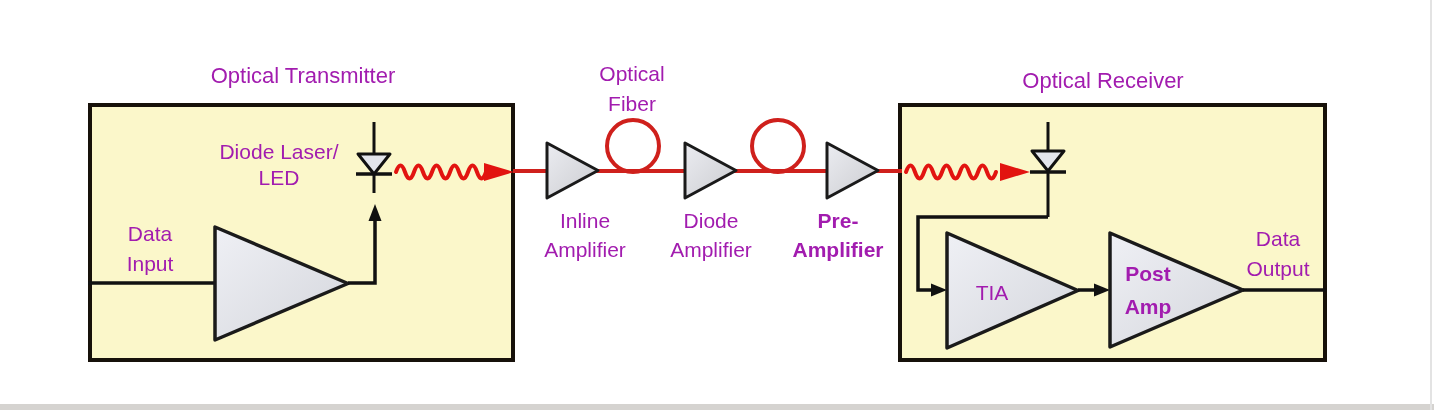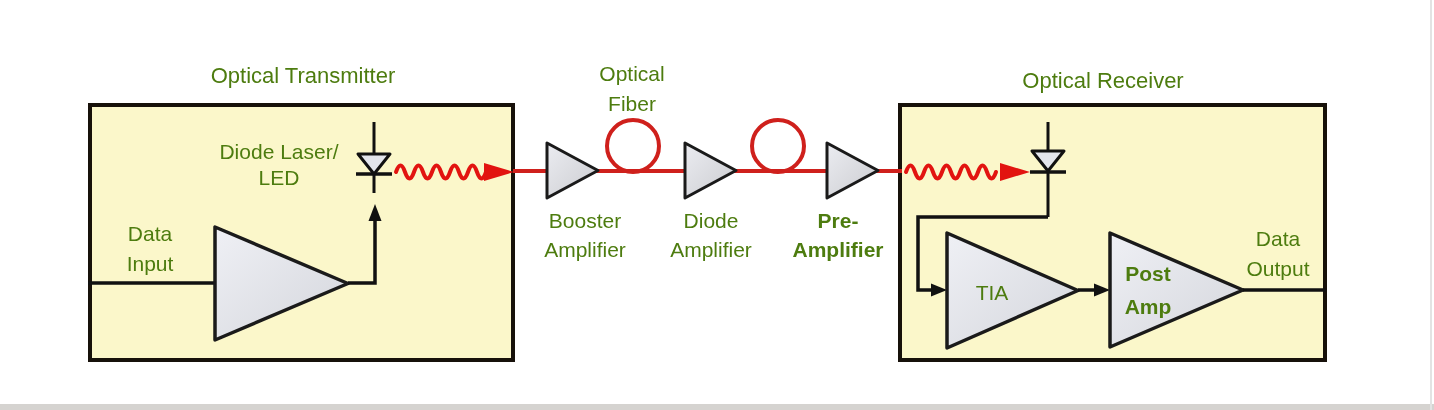--- a/index.html
+++ b/index.html
@@ -10,21 +10,21 @@
     overflow:hidden;
     font-family:"Liberation Sans","DejaVu Sans",sans-serif;
     color:#101010;
   }
   .lbl{
     position:absolute;
     font-size:21px;
     line-height:28px;
     text-align:center;
     white-space:pre;
-    color:#4d7c0f;
+    color:#a21caf;
   }
   .title{font-size:22px;}
   .box{
     position:absolute;
     background:#FBF7CA;
     border:4px solid #17110a;
     box-sizing:border-box;
   }
   #svg-layer{position:absolute;left:0;top:0;}
   .bottom-strip{
@@ -131,21 +131,21 @@
 
   <div class="lbl title" style="left:953px;top:67px;width:300px;">Optical Receiver</div>
 
   <div class="lbl" style="left:199px;top:139px;width:160px;line-height:26px;"><span>Diode Laser/</span><br><span>LED</span></div>
 
   <div class="lbl" style="left:552px;top:59px;width:160px;line-height:30px;"><span>Optical</span><br><span>Fiber</span></div>
 
   <div class="lbl" style="left:103px;top:219px;width:94px;line-height:30px;"><span>Data</span><br><span>Input</span></div>
 
 
-  <div class="lbl" style="left:520px;top:206px;width:130px;line-height:29px;"><span>Booster</span><br><span>Amplifier</span></div>
+  <div class="lbl" style="left:520px;top:206px;width:130px;line-height:29px;"><span>Inline</span><br><span>Amplifier</span></div>
 
   <div class="lbl" style="left:646px;top:206px;width:130px;line-height:29px;"><span>Diode</span><br><span>Amplifier</span></div>
 
   <div class="lbl" style="left:773px;top:206px;width:130px;line-height:29px;font-weight:bold;"><span>Pre-</span><br><span>Amplifier</span></div>
 
 
   <div class="lbl" style="left:947px;top:279px;width:90px;">TIA</div>
 
   <div class="lbl" style="left:1108px;top:257px;width:80px;line-height:33px;font-weight:bold;"><span>Post</span><br><span>Amp</span></div>
 

